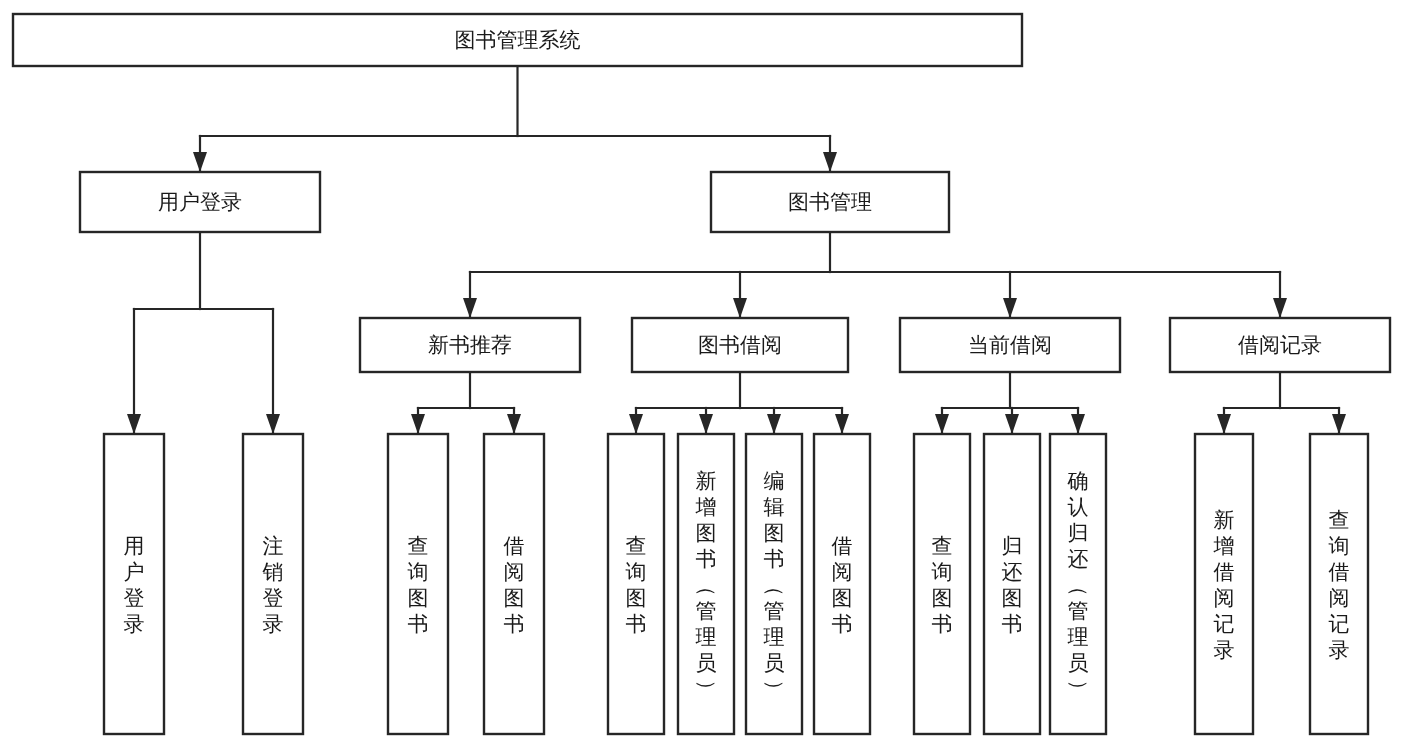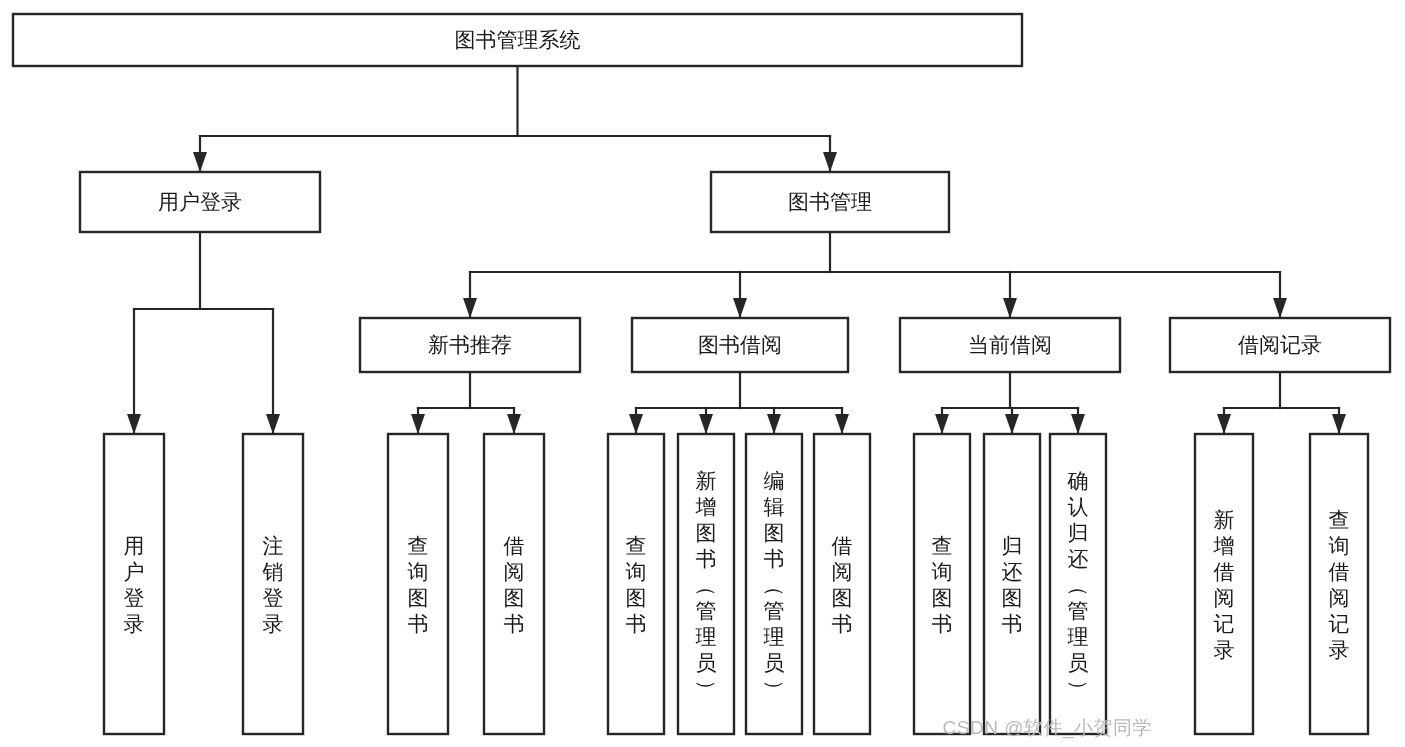--- a/index.html
+++ b/index.html
@@ -10,20 +10,21 @@
   body {
     width: 1405px;
     height: 747px;
     font-family: "Liberation Sans", "DejaVu Sans", sans-serif;
     overflow: hidden;
   }
   #diagram-root {
     position: relative;
     width: 1160px;
     height: 747px;
+    padding-left: 40px;
   }
   svg#flow-svg {
     position: absolute;
     left: 0;
     top: 0;
     width: 1405px;
     height: 747px;
   }
   .node-box {
     fill: #ffffff;
@@ -251,14 +252,13 @@
           <rect x="1310" y="434" width="58" height="300" class="node-box"></rect>
           <text x="1339" y="521" class="node-label-h" font-size="21">查</text>
           <text x="1339" y="547" class="node-label-h" font-size="21">询</text>
           <text x="1339" y="573" class="node-label-h" font-size="21">借</text>
           <text x="1339" y="599" class="node-label-h" font-size="21">阅</text>
           <text x="1339" y="625" class="node-label-h" font-size="21">记</text>
           <text x="1339" y="651" class="node-label-h" font-size="21">录</text>
         </g>
       </g>
   </svg>
-  <div class="watermark">CSDN @软件_小贺同学</div>
 </div>
 
 </body></html>

